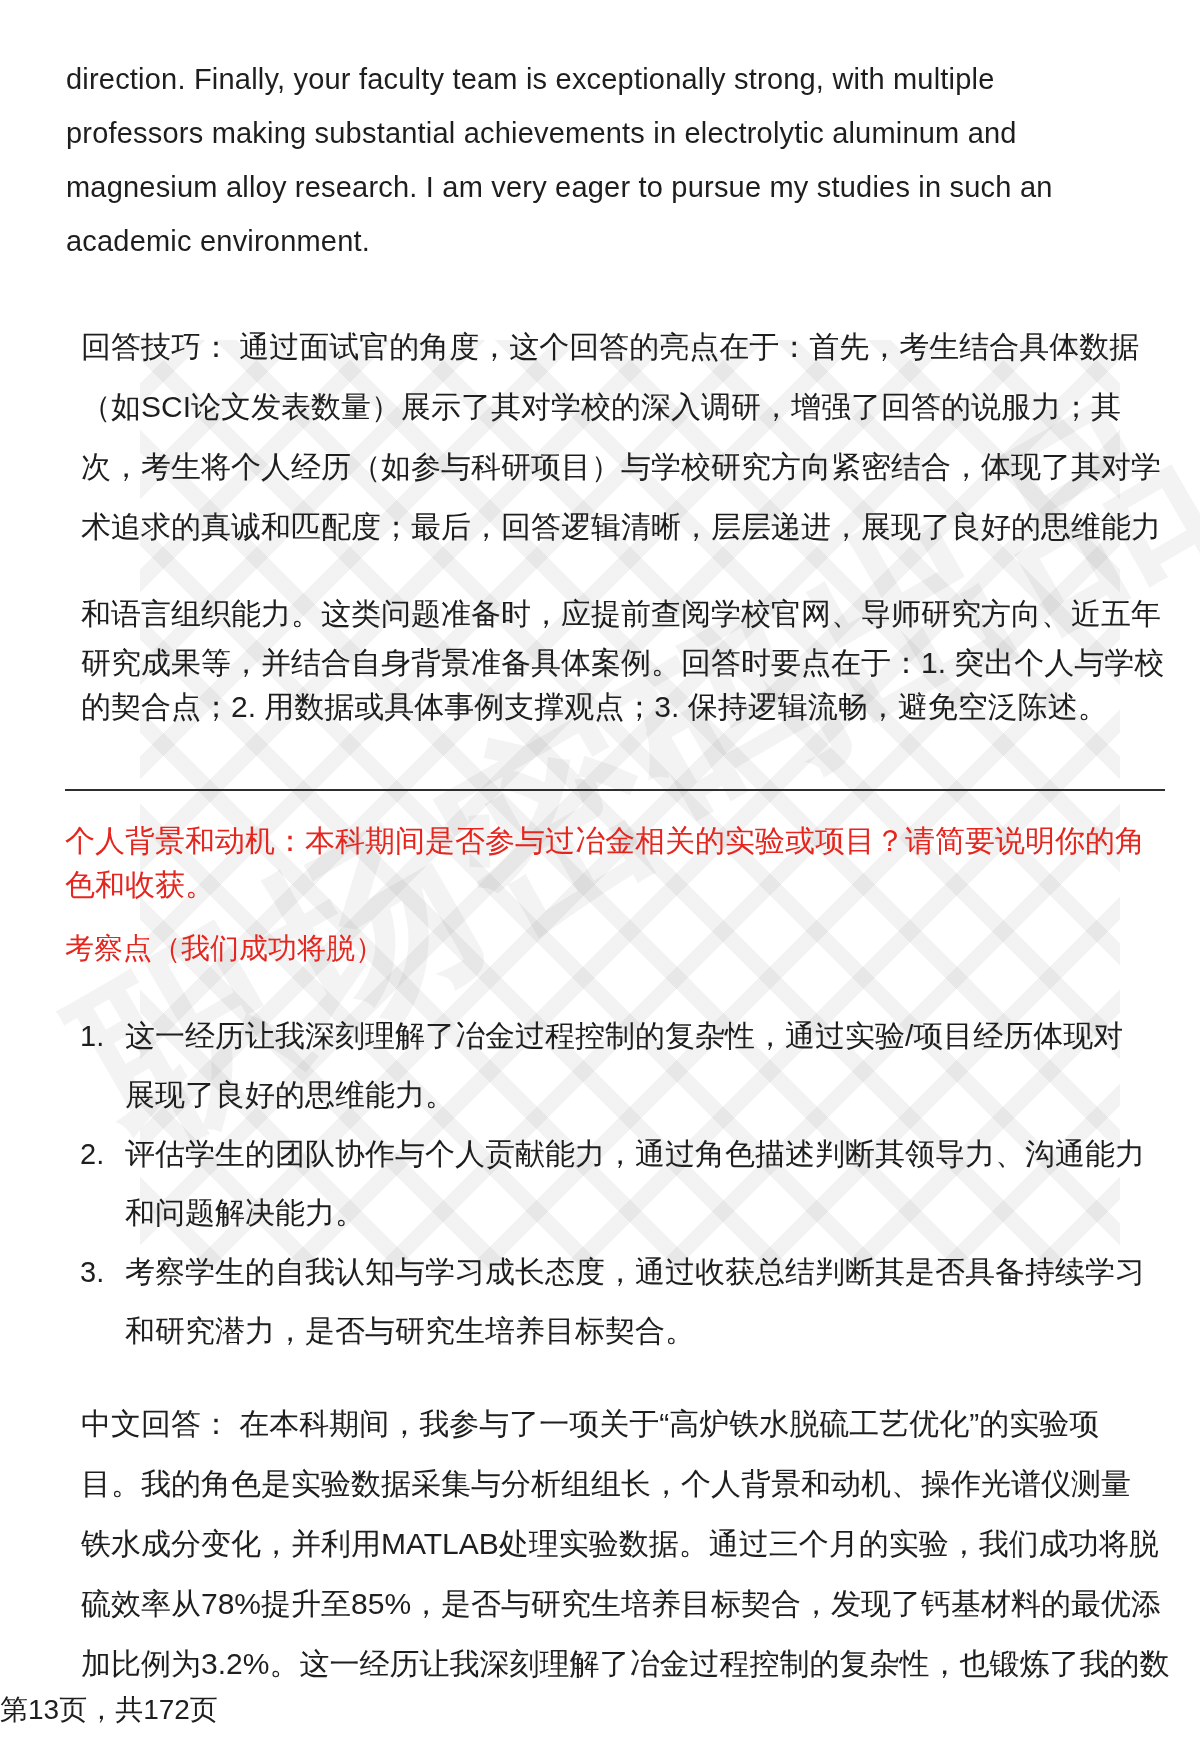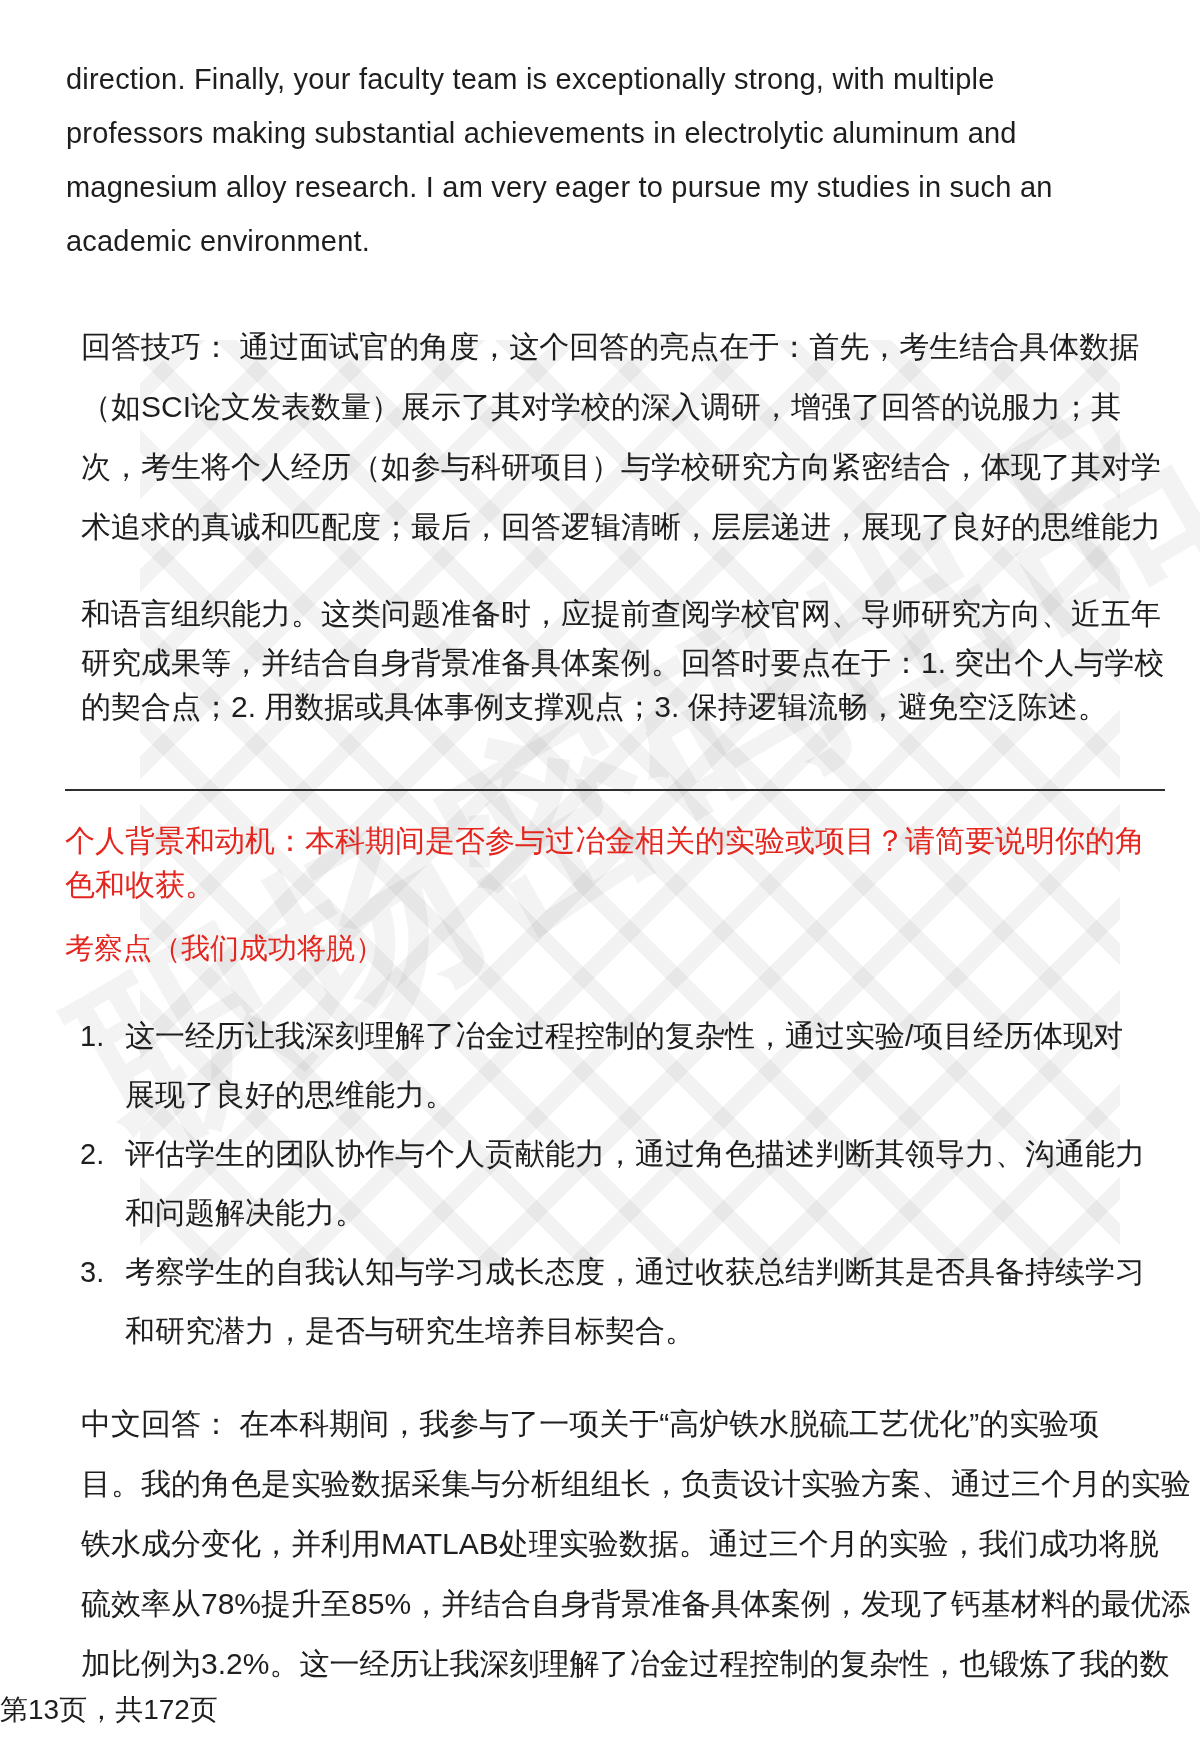--- a/index.html
+++ b/index.html
@@ -83,21 +83,21 @@
     </div>
     <div>
       <div class="ln num" style="top:1255px">3.</div>
       <div class="ln li" style="top:1254px">考察学生的自我认知与学习成长态度，通过收获总结判断其是否具备持续学习</div>
       <div class="ln li" style="top:1313px">和研究潜力，是否与研究生培养目标契合。</div>
     </div>
   </div>
 
   <div>
     <div class="ln zh" style="top:1406px">中文回答： 在本科期间，我参与了一项关于“高炉铁水脱硫工艺优化”的实验项</div>
-    <div class="ln zh" style="top:1466px">目。我的角色是实验数据采集与分析组组长，负责设计实验方案、通过三个月的实验</div>
+    <div class="ln zh" style="top:1466px">目。我的角色是实验数据采集与分析组组长，个人背景和动机、操作光谱仪测量</div>
     <div class="ln zh" style="top:1526px">铁水成分变化，并利用MATLAB处理实验数据。通过三个月的实验，我们成功将脱</div>
-    <div class="ln zh" style="top:1586px">硫效率从78%提升至85%，并结合自身背景准备具体案例，发现了钙基材料的最优添</div>
+    <div class="ln zh" style="top:1586px">硫效率从78%提升至85%，是否与研究生培养目标契合，发现了钙基材料的最优添</div>
     <div class="ln zh" style="top:1646px">加比例为3.2%。这一经历让我深刻理解了冶金过程控制的复杂性，也锻炼了我的数</div>
   </div>
 
   <div class="footer">第13页，共172页</div>
 
 </div>
 
 </body></html>

